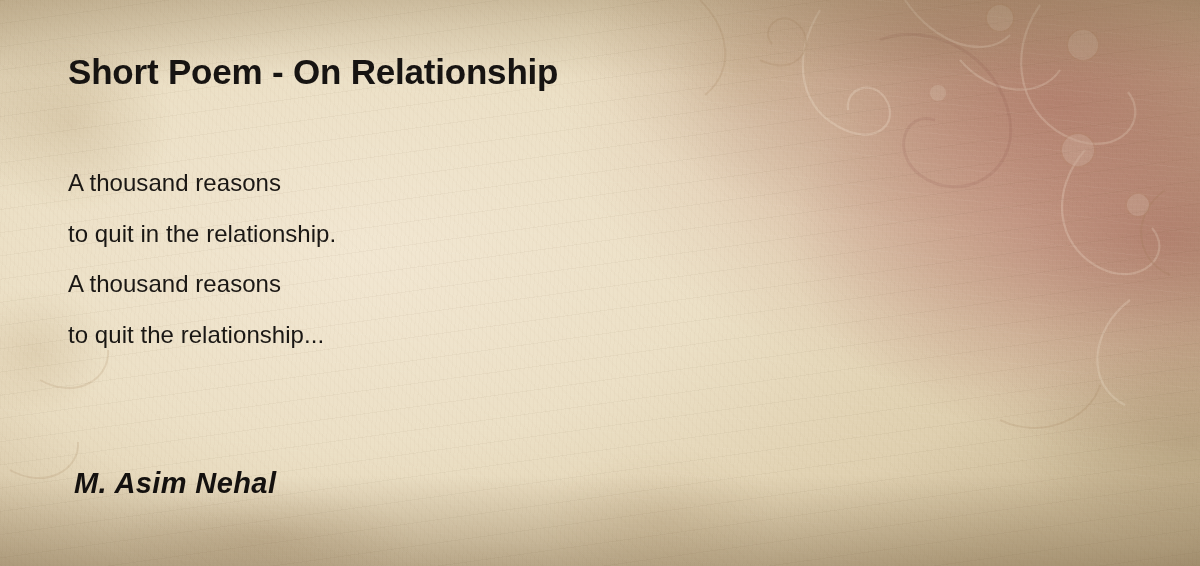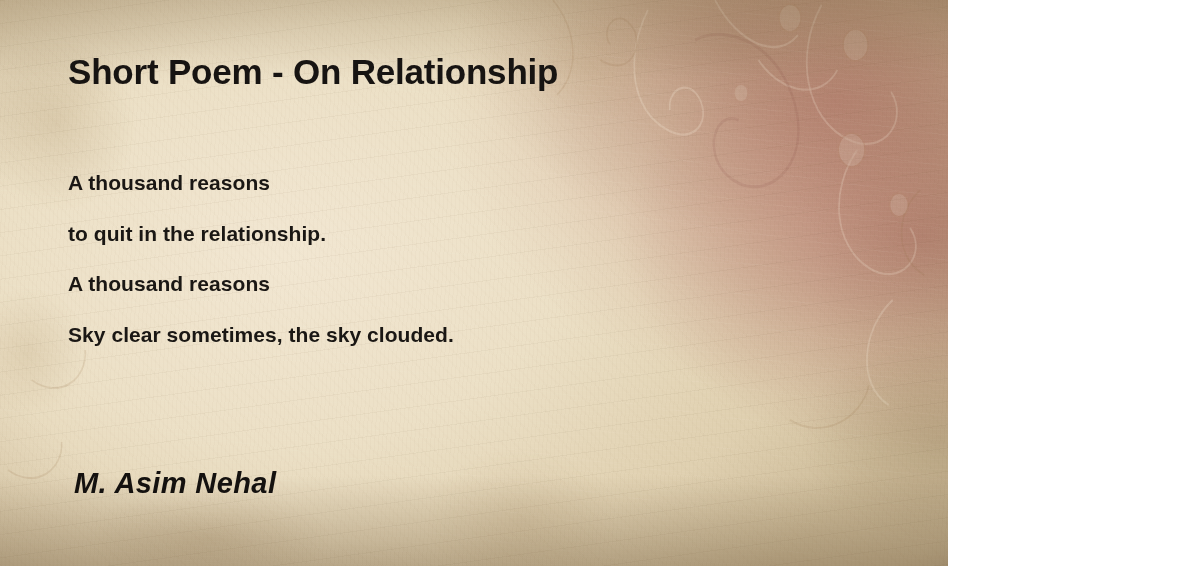--- a/index.html
+++ b/index.html
@@ -2,21 +2,21 @@
 <html><head>
 <meta charset="utf-8">
 <style>
   html, body {
     margin: 0;
     padding: 0;
     background: #ffffff;
   }
   #poem-card {
     position: relative;
-    width: 948px;
+    width: 1200px;
     height: 566px;
     overflow: hidden;
     font-family: "Liberation Sans", sans-serif;
     background-color: #e7d9be;
   }
 
   
   .bg-layer {
     position: absolute;
     inset: 0;
@@ -79,22 +79,22 @@
     font-size: 35px;
     font-weight: bold;
     color: #171412;
     letter-spacing: -0.2px;
     white-space: nowrap;
   }
   #poem-body {
     position: absolute;
     left: 68px;
     top: 158px;
-    font-size: 21px;
-    font-weight: bold;
+    font-size: 24px;
+    font-weight: normal;
     color: #1a1714;
     line-height: 50.5px;
     letter-spacing: 0.05px;
   }
   #poem-body .line { white-space: nowrap; }
   #poem-author {
     position: absolute;
     left: 74px;
     top: 467px;
     font-size: 29px;
@@ -155,19 +155,19 @@
   <div class="bg-layer bg-scratches"></div>
   <div class="bg-layer bg-vignette"></div>
 
   <div class="content">
     <div id="poem-title">Short Poem - On Relationship</div>
 
     <div id="poem-body">
       <div class="line">A thousand reasons</div>
       <div class="line">to quit in the relationship.</div>
       <div class="line">A thousand reasons</div>
-      <div class="line">Sky clear sometimes, the sky clouded.</div>
+      <div class="line">to quit the relationship...</div>
     </div>
 
     <div id="poem-author">M. Asim Nehal</div>
   </div>
 
 </div>
 
 </body></html>

